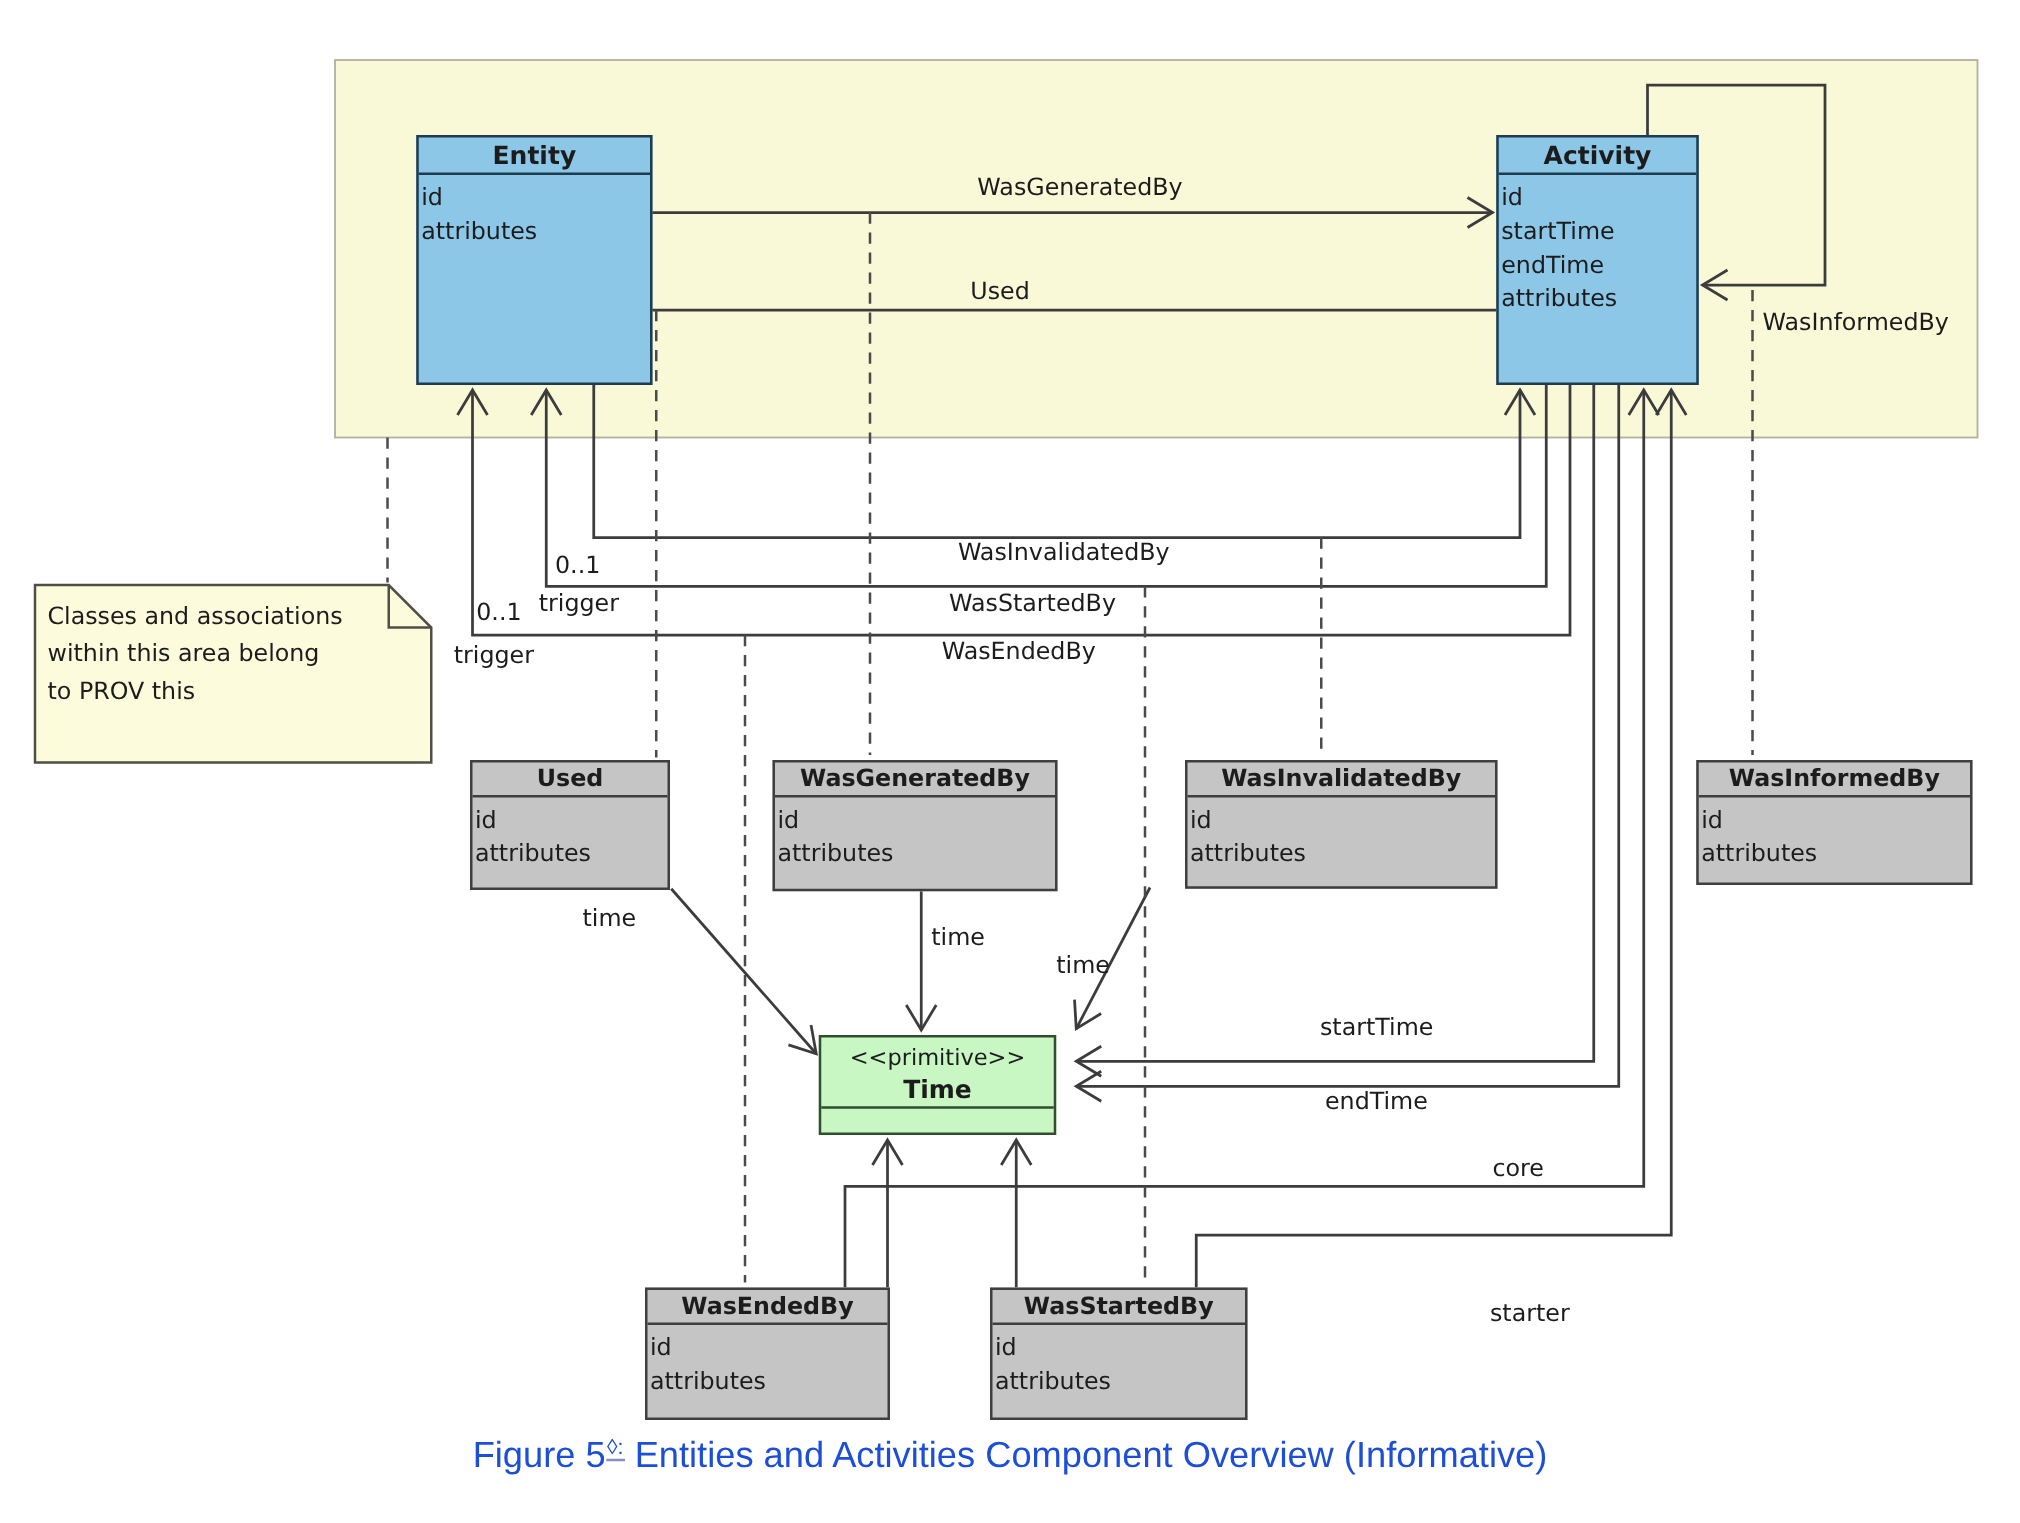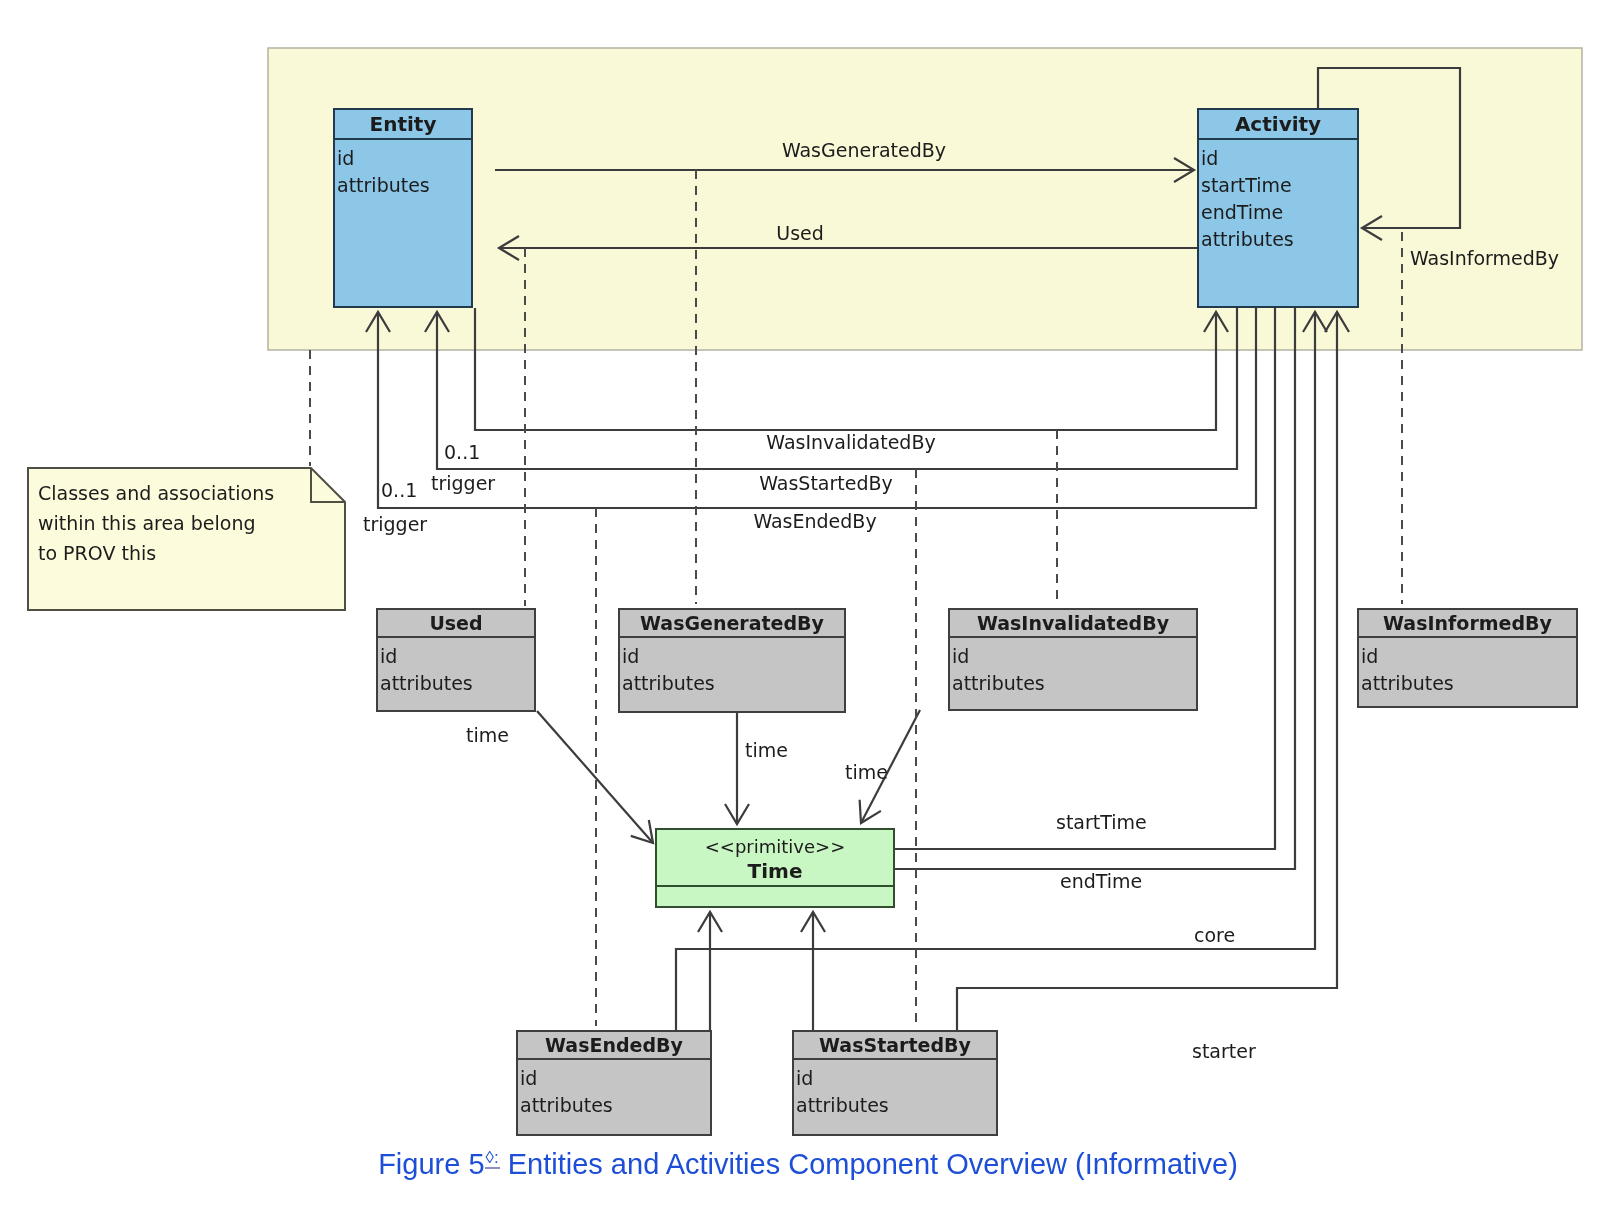--- a/index.html
+++ b/index.html
@@ -80,21 +80,21 @@
       <path d="M310,350 V466"></path>
       <path d="M525,248 V606"></path>
       <path d="M696,170 V604"></path>
       <path d="M1057,430 V604"></path>
       <path d="M1402,232 V604"></path>
       <path d="M596,508 V1026"></path>
       <path d="M916,469 V1026"></path>
     </g>
   </svg>
 
-  <div class="uml-box blue" style="left:333px;top:108px;width:140px;height:200px;">
+  <div class="uml-box blue" style="left:333px;top:108px;width:189px;height:200px;">
     <div class="uml-title">Entity</div>
     <div class="uml-attrs">
       <div>id</div>
       <div>attributes</div>
     </div>
   </div>
 
   <div class="uml-box blue" style="left:1197px;top:108px;width:162px;height:200px;">
     <div class="uml-title">Activity</div>
     <div class="uml-attrs">
@@ -146,21 +146,21 @@
   </div>
 
   <div class="uml-box gray" style="left:792px;top:1030px;width:206px;height:106px;">
     <div class="uml-title">WasStartedBy</div>
     <div class="uml-attrs">
       <div>id</div>
       <div>attributes</div>
     </div>
   </div>
 
-  <div class="uml-box green" style="left:655px;top:828px;width:240px;height:80px;">
+  <div class="uml-box green" style="left:655px;top:828px;width:190px;height:80px;">
     <div class="time-head">
       <div class="time-stereo">&lt;&lt;primitive&gt;&gt;</div>
       <div class="time-name">Time</div>
     </div>
   </div>
 
   <div class="edge-label ctr" style="left:864px;top:139px;">WasGeneratedBy</div>
   <div class="edge-label ctr" style="left:800px;top:222px;">Used</div>
   <div class="edge-label" style="left:1410px;top:247px;">WasInformedBy</div>
   <div class="edge-label ctr" style="left:851px;top:431px;">WasInvalidatedBy</div>

